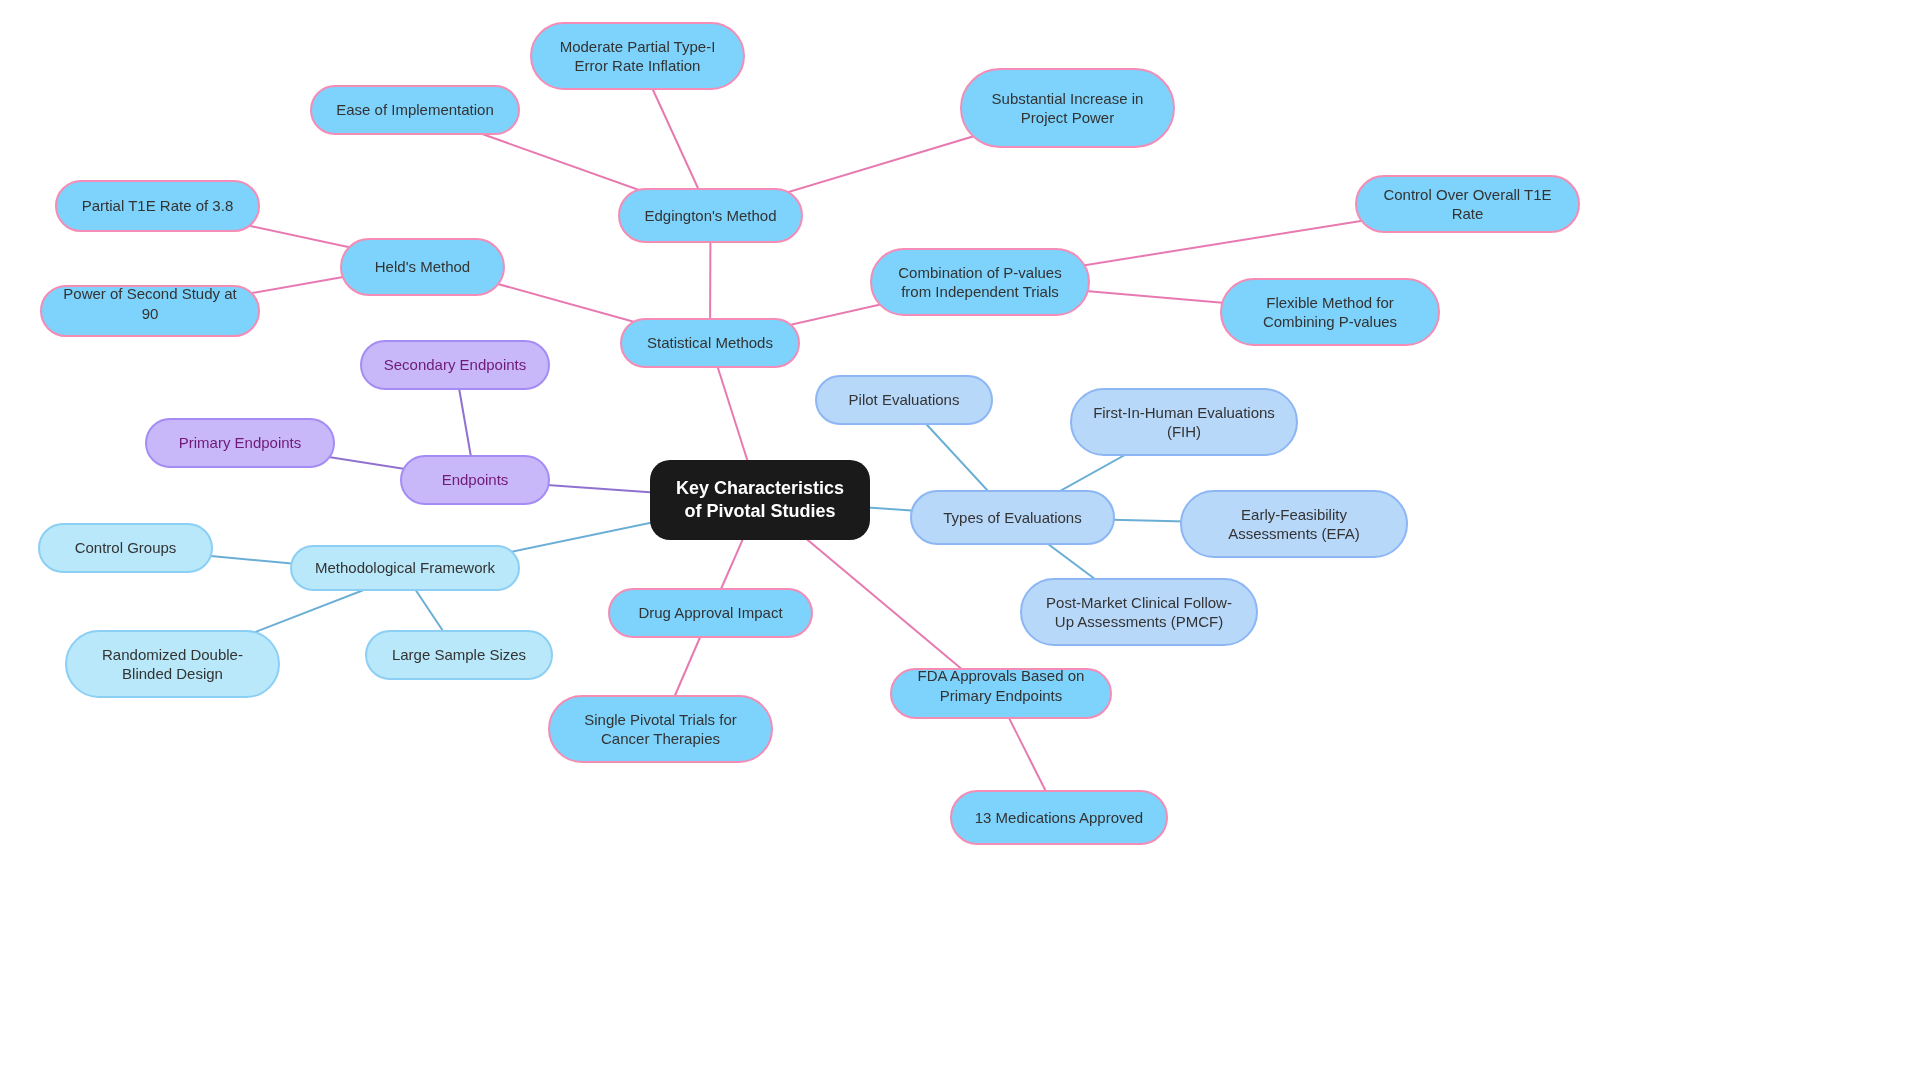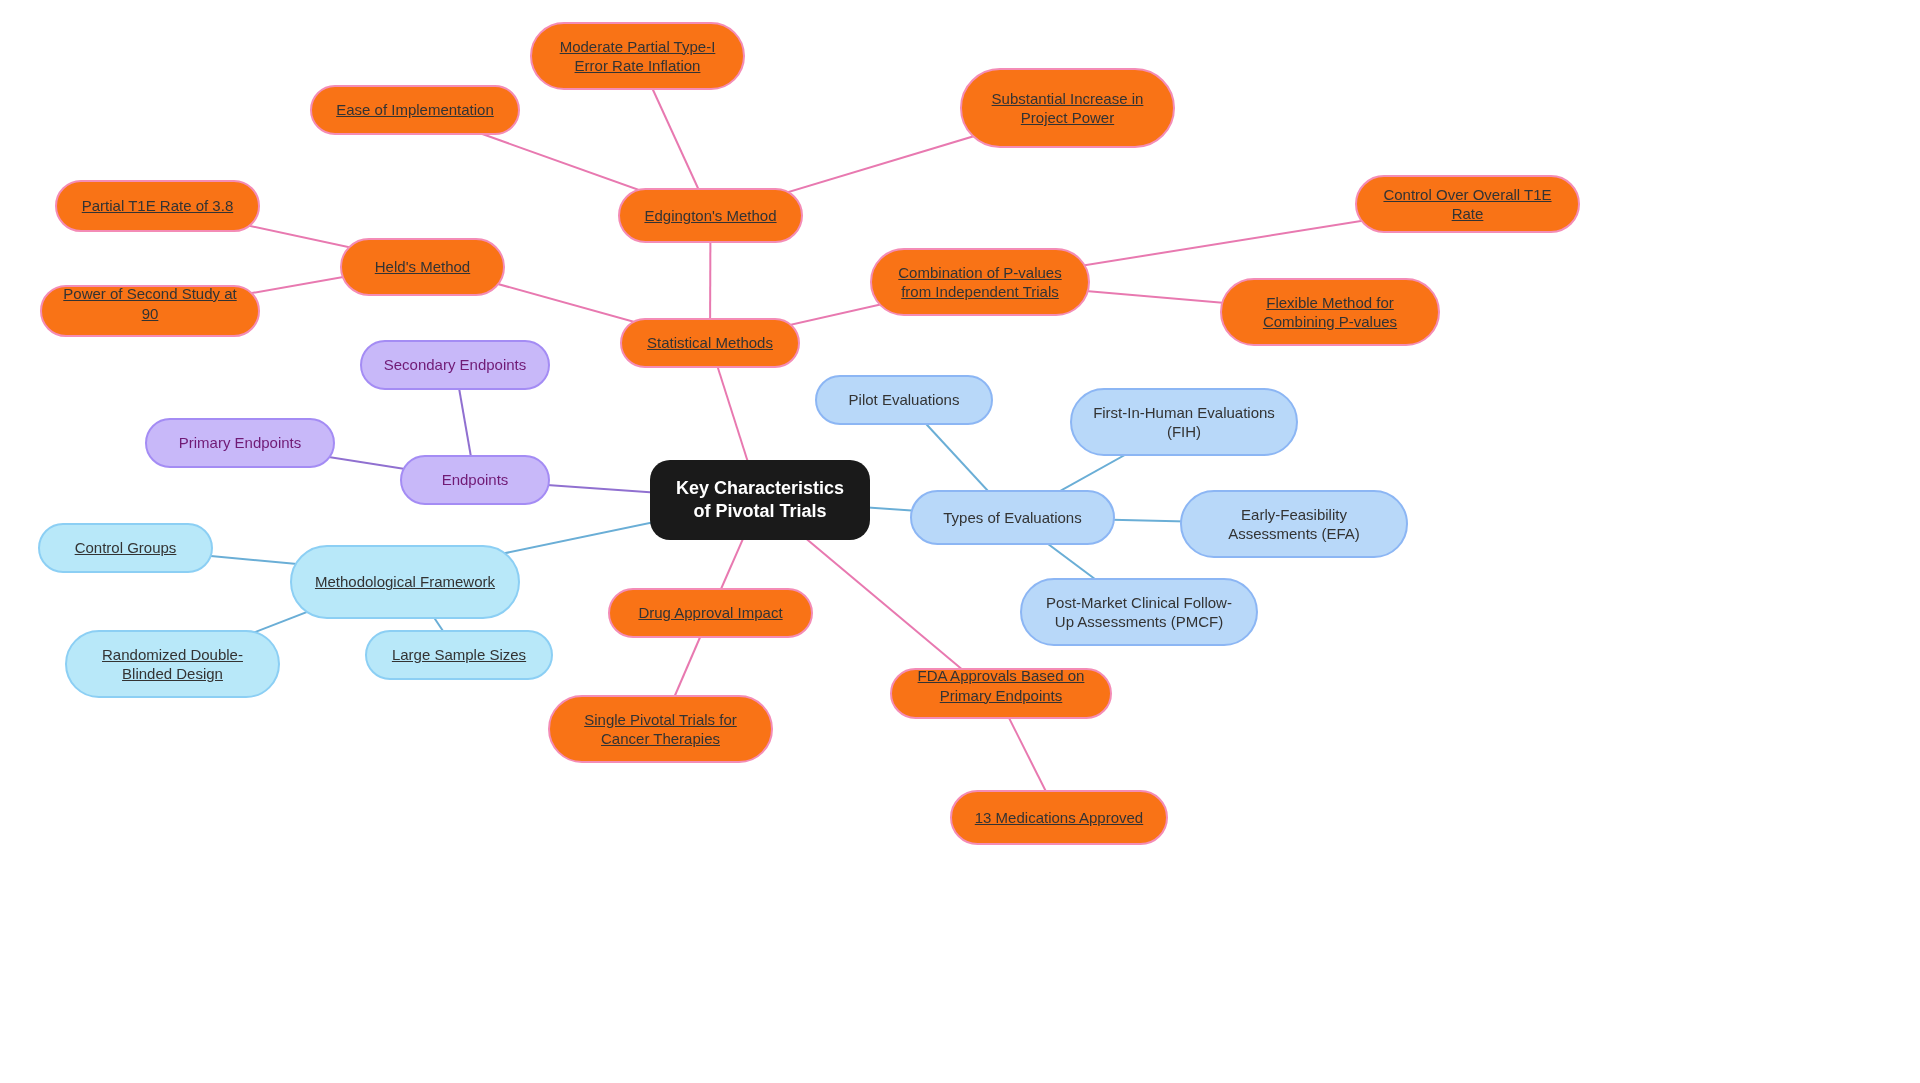--- a/index.html
+++ b/index.html
@@ -33,44 +33,42 @@
     .node-center {
       background: #1a1a1a;
       color: #ffffff;
       font-size: 18px;
       font-weight: 600;
       border-radius: 20px;
       width: 220px;
       height: 80px;
     }
     .node-pink {
-      background: #f97316;
+      background: #7dd3fc;
       color: #333;
       font-size: 15px;
       border: 2px solid #f48cb6;
-      text-decoration: underline;
     }
     .node-blue {
       background: #b8d8f9;
       color: #333;
       font-size: 15px;
       border: 2px solid #8cb6f4;
     }
     .node-lavender {
       background: #c8b8f9;
       color: #701a75;
       font-size: 15px;
       border: 2px solid #a48cf4;
     }
     .node-teal {
       background: #b8e8f9;
       color: #333;
       font-size: 15px;
       border: 2px solid #8ccff4;
-      text-decoration: underline;
     }
   </style>
 </head>
 <body>
 
 <svg id="connections" xmlns="http://www.w3.org/2000/svg">
 
 <path d="M760,500 Q735,421.5 710,343" stroke="#e879b0" stroke-width="2" fill="none"></path>
     <path d="M760,500 Q617.5,490 475,480" stroke="#9070d0" stroke-width="2" fill="none"></path>
     <path d="M760,500 Q582.5,537 405,574" stroke="#6aaed6" stroke-width="2" fill="none"></path>
@@ -94,21 +92,21 @@
     <path d="M405,574 Q432,614.5 459,655" stroke="#6aaed6" stroke-width="2" fill="none"></path>
     <path d="M710.5,613 Q685.5,671 660.5,729" stroke="#e879b0" stroke-width="2" fill="none"></path>
     <path d="M1012.5,517.5 Q958.25,458.75 904,400" stroke="#6aaed6" stroke-width="2" fill="none"></path>
     <path d="M1012.5,517.5 Q1098.25,469.75 1184,422" stroke="#6aaed6" stroke-width="2" fill="none"></path>
     <path d="M1012.5,517.5 Q1153.25,520.75 1294,524" stroke="#6aaed6" stroke-width="2" fill="none"></path>
     <path d="M1012.5,517.5 Q1075.75,564.75 1139,612" stroke="#6aaed6" stroke-width="2" fill="none"></path>
     <path d="M1001,702 Q1030,759.75 1059,817.5" stroke="#e879b0" stroke-width="2" fill="none"></path>
   </svg>
 
 <div class="node node-center" id="n-center" style="left:650px; top:460px; width:220px; height:80px;">
-  <span>Key Characteristics of Pivotal Trials</span>
+  <span>Key Characteristics of Pivotal Studies</span>
 </div>
 
 <div class="node node-pink" id="n-statistical" style="left:620px; top:318px; width:180px; height:50px;">
   <span>Statistical Methods</span>
 </div>
 
 <div class="node node-pink" id="n-edgington" style="left:618px; top:188px; width:185px; height:55px;">
   <span>Edgington's Method</span>
 </div>
 
@@ -153,21 +151,21 @@
 </div>
 
 <div class="node node-lavender" id="n-secondary" style="left:360px; top:340px; width:190px; height:50px;">
   <span>Secondary Endpoints</span>
 </div>
 
 <div class="node node-lavender" id="n-primary" style="left:145px; top:418px; width:190px; height:50px;">
   <span>Primary Endpoints</span>
 </div>
 
-<div class="node node-teal" id="n-methodological" style="left:290px; top:545px; width:230px; height:74px;">
+<div class="node node-teal" id="n-methodological" style="left:290px; top:545px; width:230px; height:46px;">
   <span>Methodological Framework</span>
 </div>
 
 <div class="node node-teal" id="n-control-groups" style="left:38px; top:523px; width:175px; height:50px;">
   <span>Control Groups</span>
 </div>
 
 <div class="node node-teal" id="n-randomized" style="left:65px; top:630px; width:215px; height:68px;">
   <span>Randomized Double-Blinded Design</span>
 </div>

